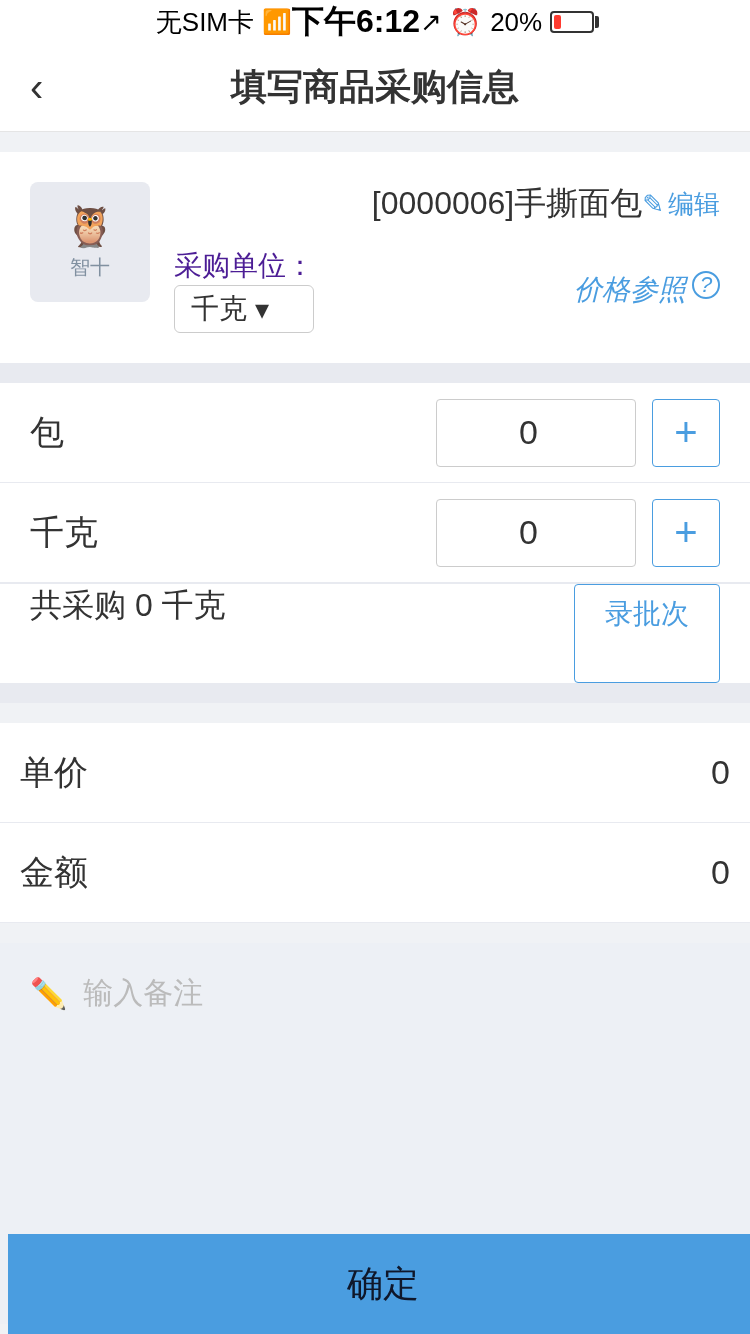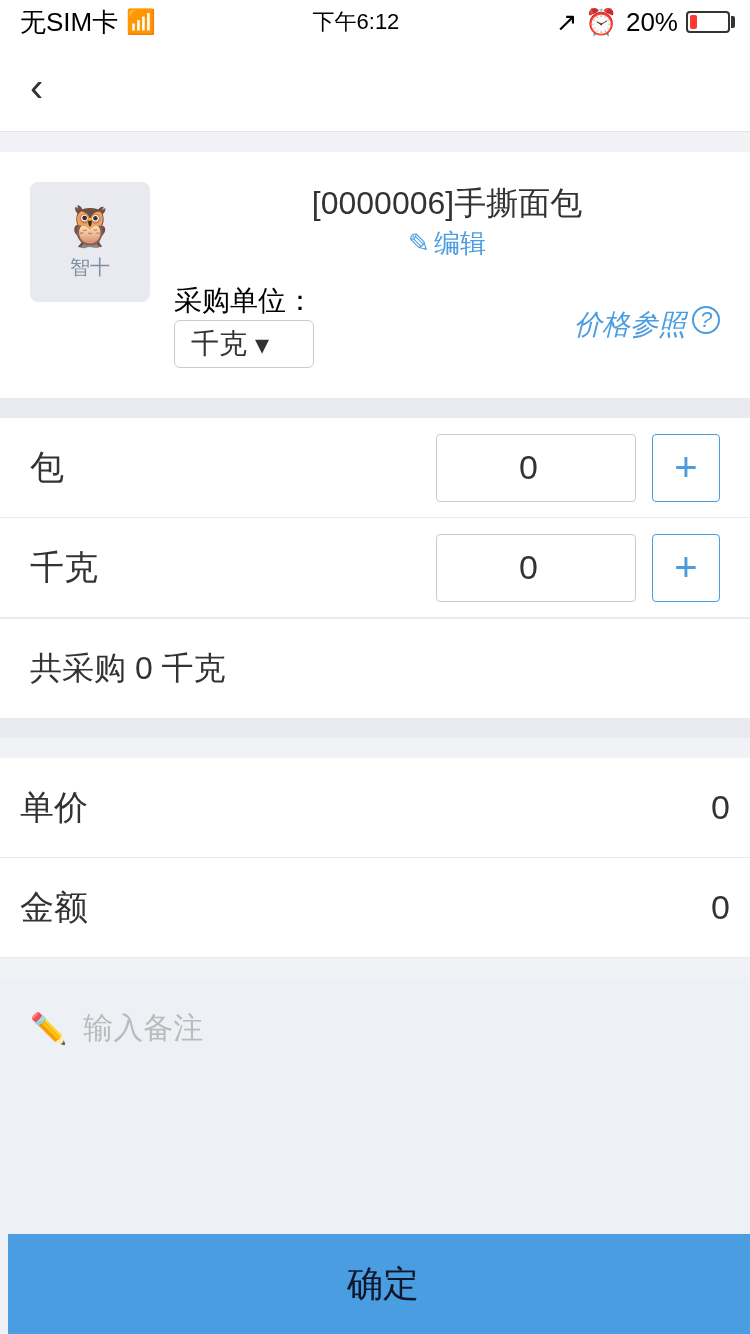--- a/index.html
+++ b/index.html
@@ -13,27 +13,27 @@
       color: #333;
     }
 
     
     .status-bar {
       width: 750px;
       height: 44px;
       background: #fff;
       display: flex;
       align-items: center;
-      justify-content: space-between;
+      justify-content: center;
       padding: 0 20px;
       font-size: 26px;
       color: #000;
     }
     .status-left { display: flex; align-items: center; gap: 8px; }
-    .status-center { font-size: 22px; font-weight: 400; }
+    .status-center { font-size: 32px; font-weight: 700; }
     .status-right { display: flex; align-items: center; gap: 8px; font-size: 26px; }
     .battery-icon {
       width: 44px; height: 22px;
       border: 2px solid #333;
       border-radius: 4px;
       position: relative;
       display: inline-flex;
       align-items: center;
       padding: 2px;
     }
@@ -108,21 +108,20 @@
       color: #8090a0;
       margin-top: 4px;
     }
     .product-info {
       flex: 1;
     }
     .product-name-row {
       display: flex;
       justify-content: flex-end;
       align-items: center;
-      flex-direction: column;
     }
     .product-name {
       font-size: 32px;
       color: #333;
       font-weight: 500;
     }
     .edit-btn {
       font-size: 26px;
       color: #4a9de0;
       display: flex;
@@ -130,21 +129,21 @@
       gap: 4px;
     }
     .unit-row {
       display: flex;
       align-items: center;
       justify-content: space-between;
       margin-top: 20px;
     }
     .unit-label {
       font-size: 28px;
-      color: #000000;
+      color: #4c1d95;
     }
     .unit-select {
       background: #fff;
       border: 1px solid #ccc;
       border-radius: 6px;
       padding: 4px 16px;
       font-size: 28px;
       color: #333;
       display: flex;
       align-items: center;
@@ -214,21 +213,20 @@
       align-items: center;
       justify-content: center;
       font-size: 40px;
       color: #4a9de0;
       cursor: pointer;
     }
 
     
     .summary-row {
       display: flex;
-      align-items: center;
       justify-content: space-between;
       padding: 0 30px;
       height: 100px;
       background: #fff;
       border-top: 1px solid #e8eaf0;
     }
     .summary-text {
       font-size: 32px;
       color: #333;
     }
@@ -325,20 +323,21 @@
     <span>⏰</span>
     <span>20%</span>
     <div class="battery-icon">
       <div class="battery-fill"></div>
     </div>
   </div>
 </div>
 
 <div class="nav-bar">
   <span class="nav-back">‹</span>
+  <span class="nav-title">填写商品采购信息</span>
 </div>
 
 <div class="product-card">
   <div class="product-thumb">
     <span class="product-thumb-icon">🦉</span>
     <span class="product-thumb-text">智十</span>
   </div>
   <div class="product-info">
     <div class="product-name-row">
       <span class="product-name">
@@ -392,20 +391,21 @@
 </div>
 
 <div class="summary-row">
   <span class="summary-text">
     <span>共采购</span>
     <span> </span>
     <span>0</span>
     <span> </span>
     <span>千克</span>
   </span>
+  <div class="record-batch-btn">录批次</div>
 </div>
 
 <div class="divider-block"></div>
 
 <div class="price-section">
   <div class="price-row">
     <span class="price-row-label">单价</span>
     <span class="price-row-value">0</span>
   </div>
   <div class="price-row">

